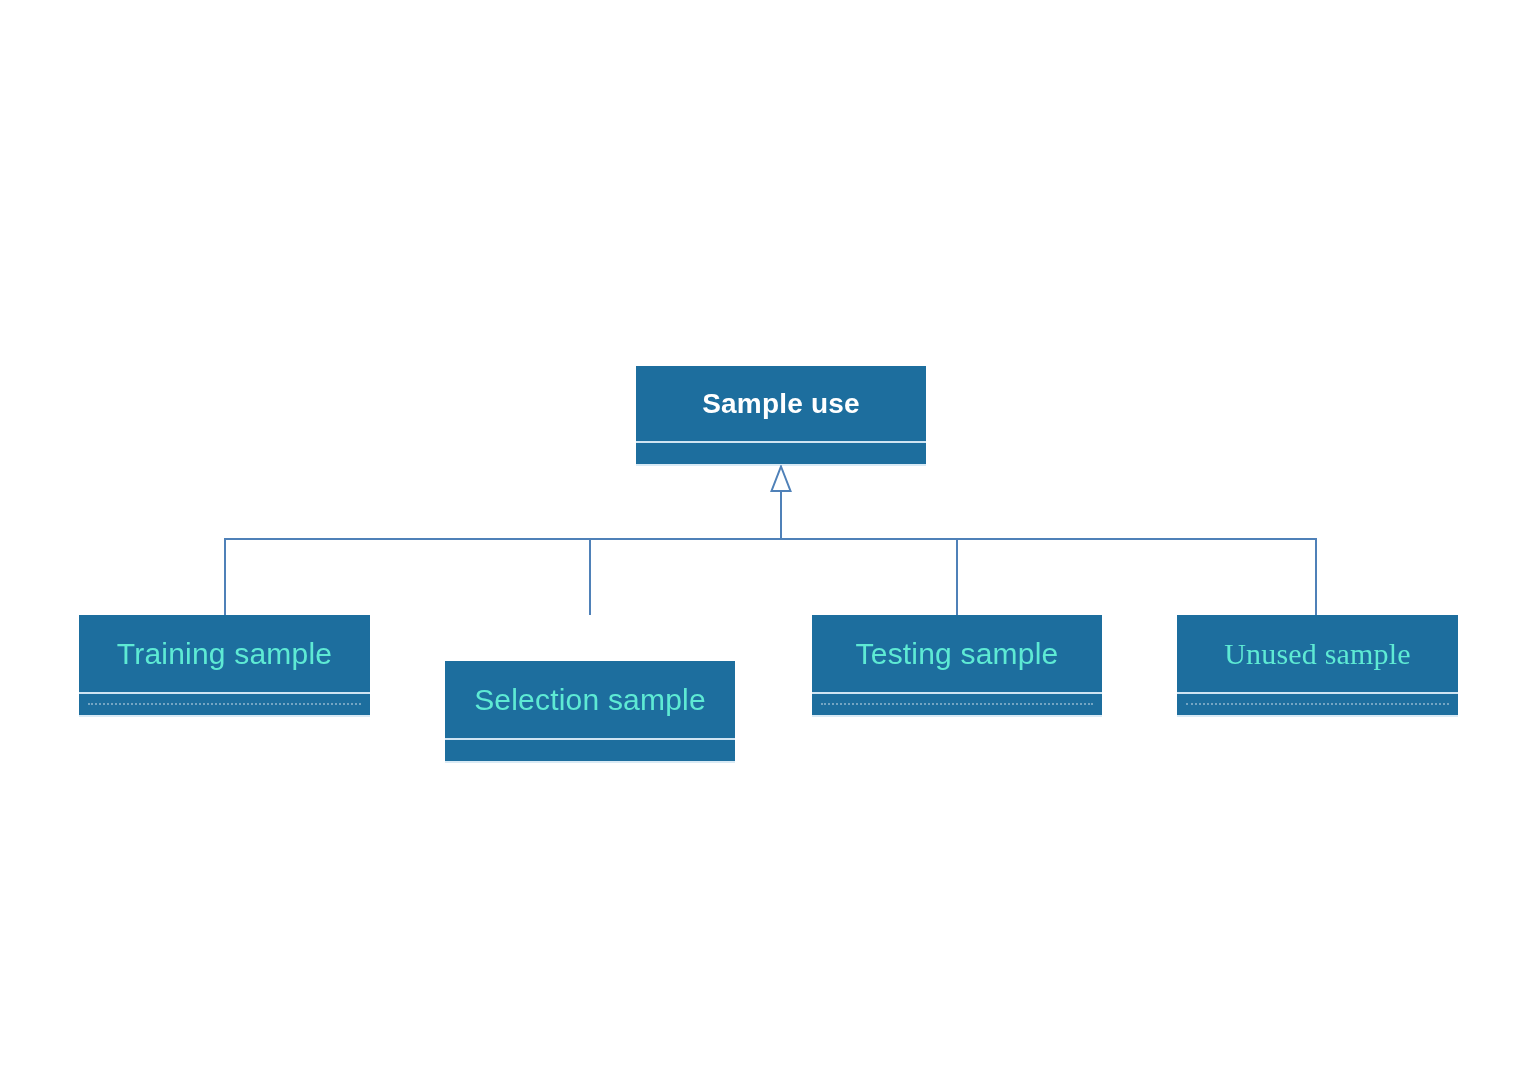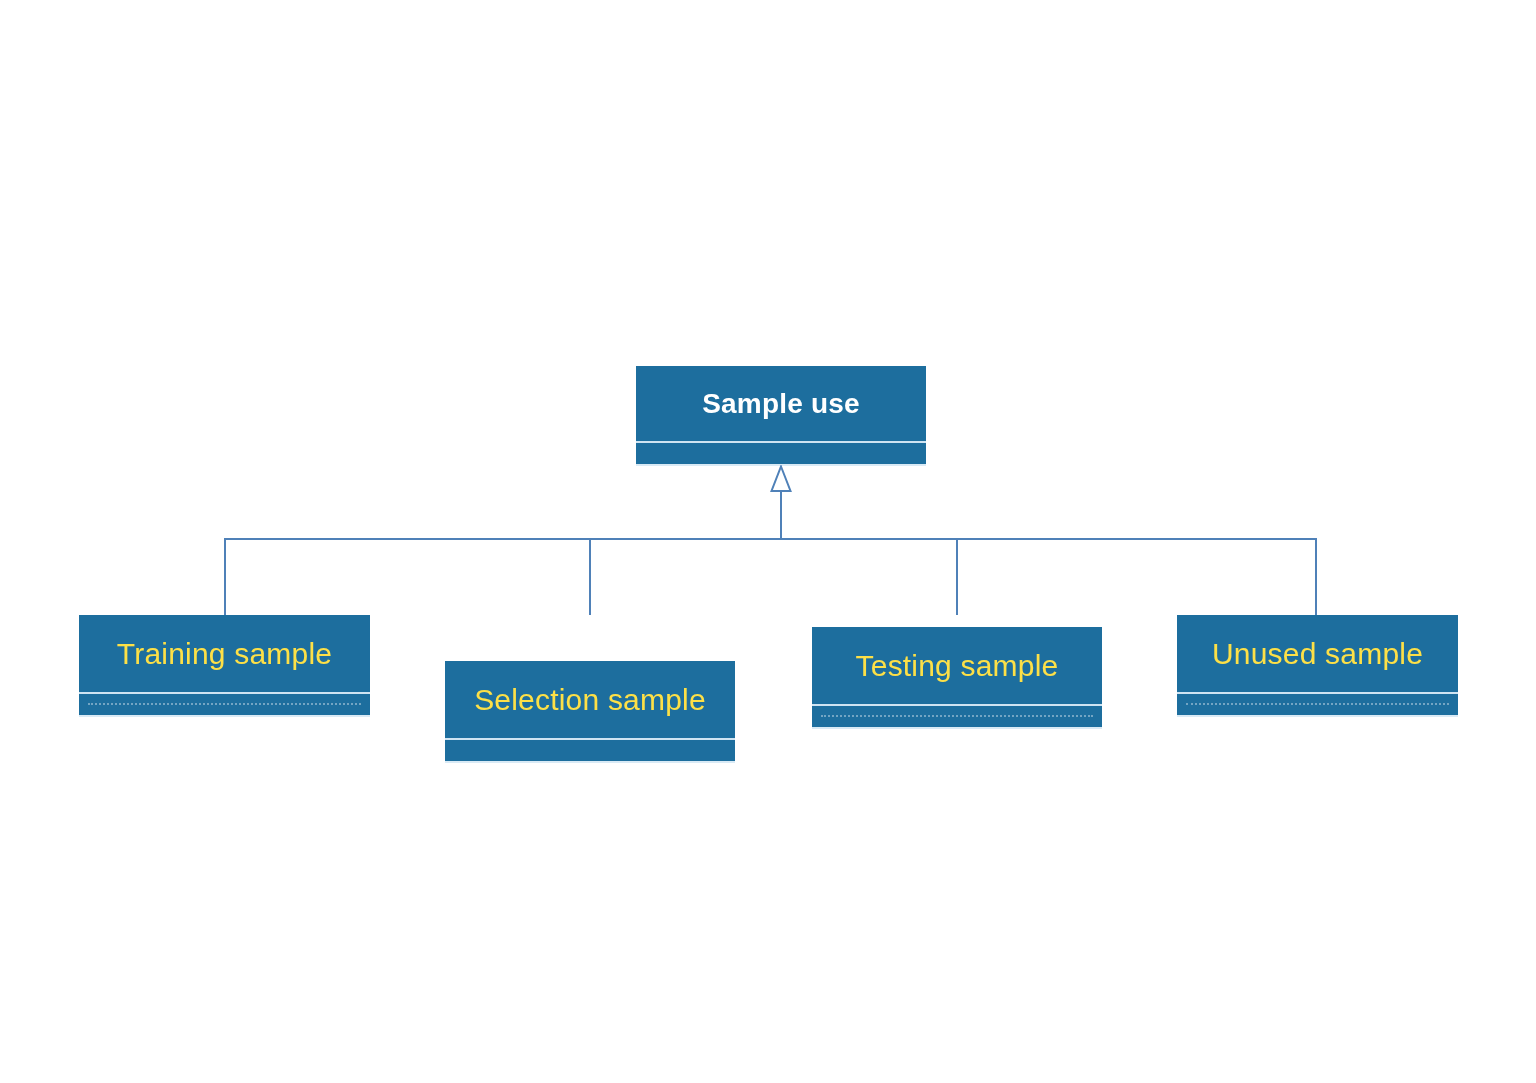--- a/index.html
+++ b/index.html
@@ -17,21 +17,21 @@
     display: flex;
     flex-direction: column;
     box-sizing: border-box;
     border-bottom: 2px solid #d9eaf5;
   }
   .node-name {
     flex: 1;
     display: flex;
     align-items: center;
     justify-content: center;
-    color: #fde047;
+    color: #5eead4;
     font-size: 30px;
     letter-spacing: 0.2px;
     white-space: nowrap;
   }
   .root .node-name {
     font-weight: 700;
     color: #ffffff;
     font-size: 28px;
   }
   .divider {
@@ -87,25 +87,25 @@
     <div class="divider"></div>
     <div class="compartment dotted"></div>
   </div>
 
   <div class="node" style="left:445px; top:615px; width:290px; height:102px;margin-top:46px;">
     <div class="node-name">Selection sample</div>
     <div class="divider"></div>
     <div class="compartment"></div>
   </div>
 
-  <div class="node" style="left:812px; top:615px; width:290px; height:102px;margin-top:12px;">
+  <div class="node" style="left:812px; top:615px; width:290px; height:102px;">
     <div class="node-name">Testing sample</div>
     <div class="divider"></div>
     <div class="compartment dotted"></div>
   </div>
 
-  <div class="node" style="left:1177px; top:615px; width:281px; height:102px;">
+  <div class="node" style="left:1177px; top:615px; width:281px; height:102px;font-family:Liberation Serif, serif;">
     <div class="node-name">Unused sample</div>
     <div class="divider"></div>
     <div class="compartment dotted"></div>
   </div>
 
 </div>
 
 </body></html>

